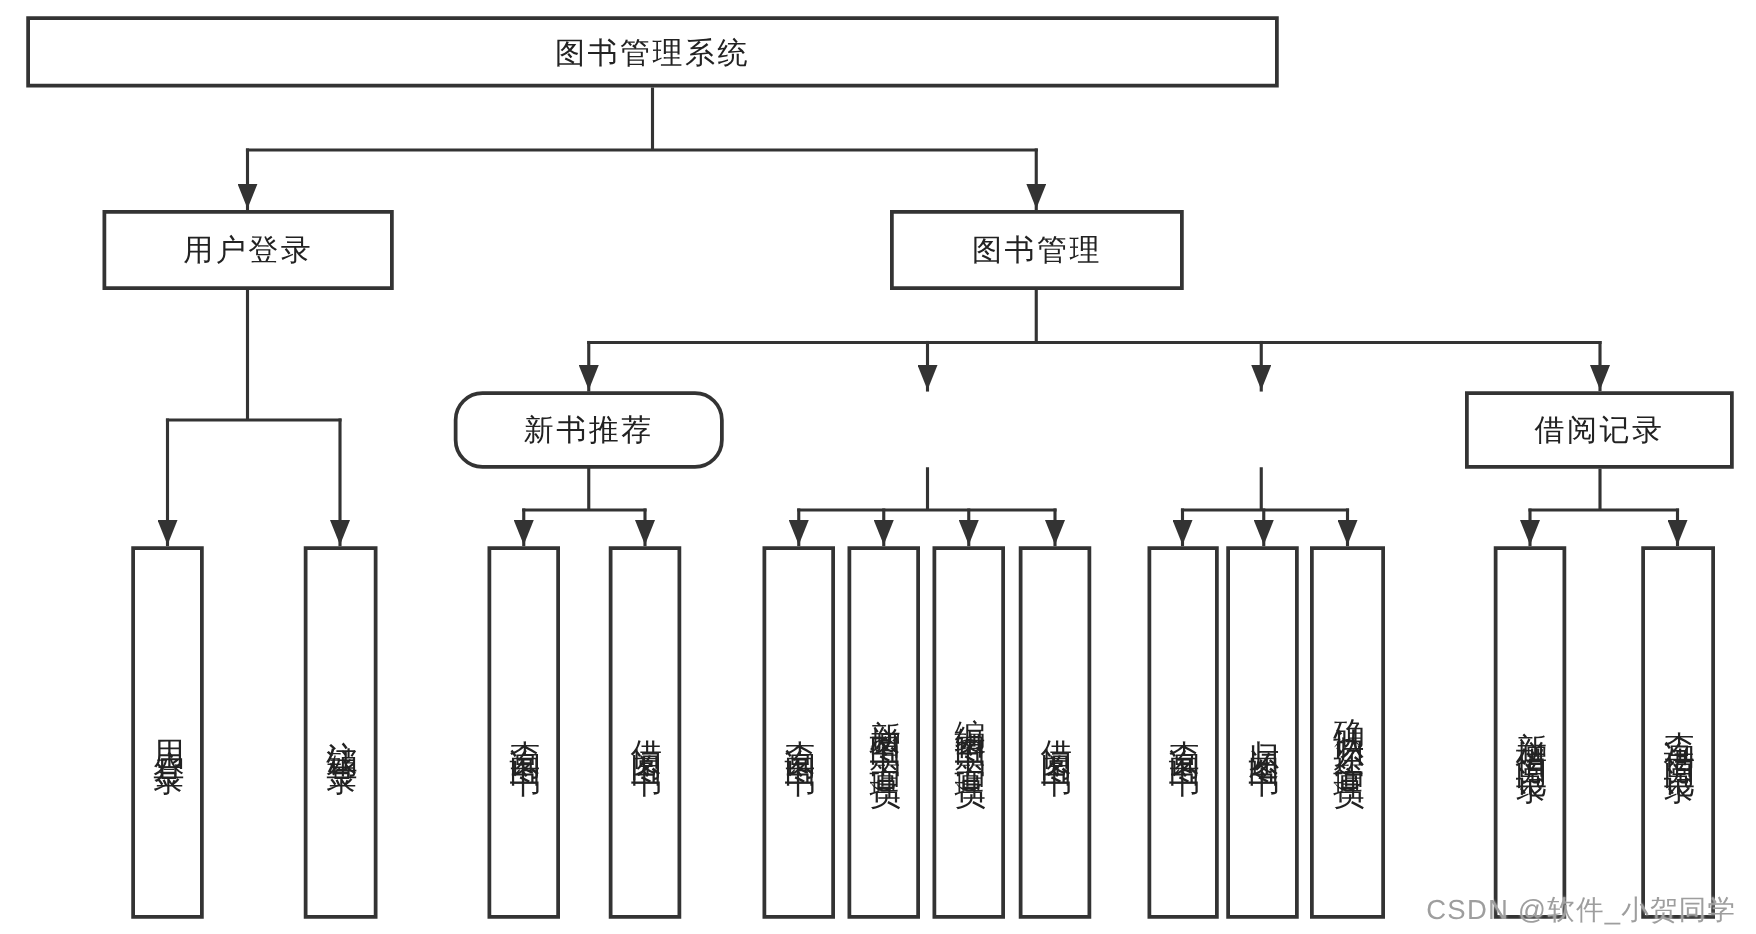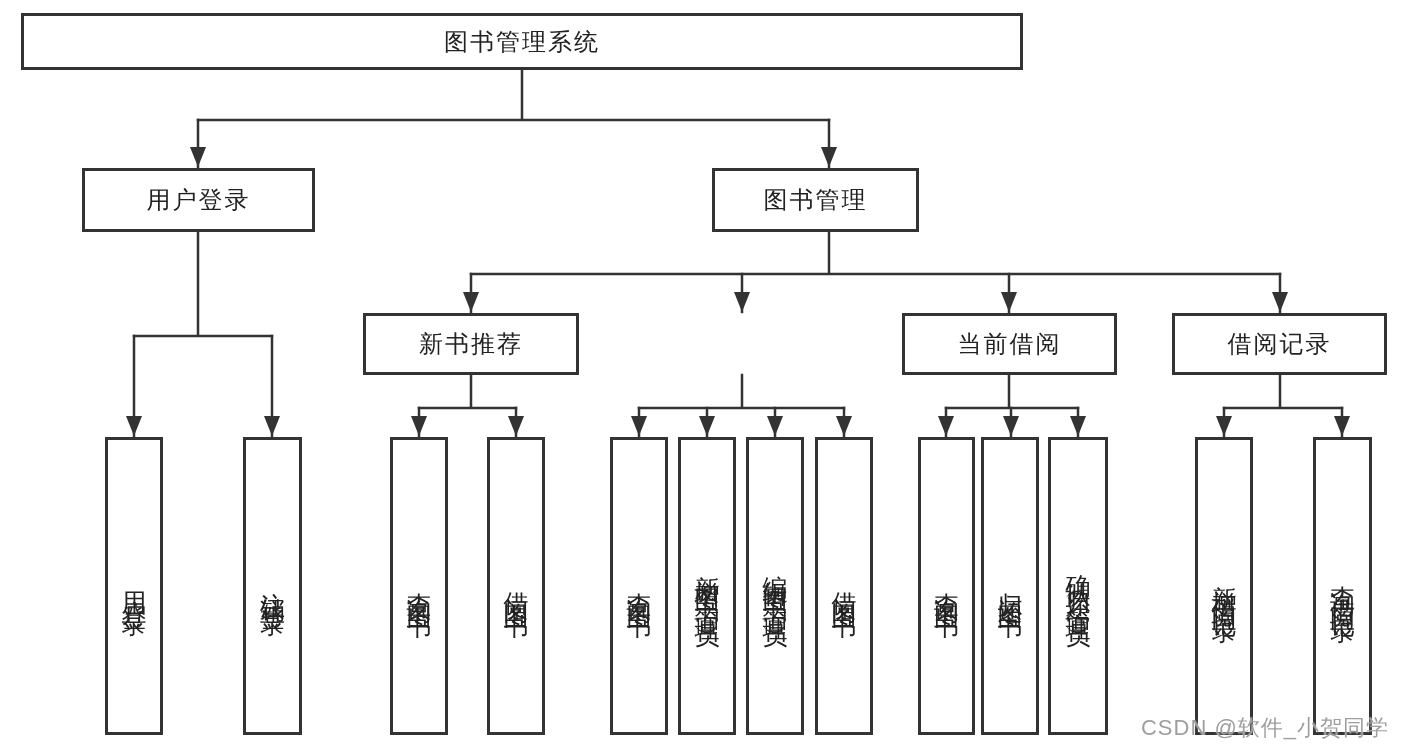--- a/index.html
+++ b/index.html
@@ -72,24 +72,23 @@
       <line x1="1078" y1="408" x2="1078" y2="436" marker-end="url(#arrow)"></line>
 
       <line x1="1224" y1="408" x2="1224" y2="436" marker-end="url(#arrow)"></line>
       <line x1="1342" y1="408" x2="1342" y2="436" marker-end="url(#arrow)"></line>
     </g>
   </svg>
 
   <div class="node h-node root-node" style="left:21px;top:13px;width:1002px;height:57px;">图书管理系统</div>
 
   <div class="node h-node" style="left:82px;top:168px;width:233px;height:64px;">用户登录</div>
-  <div class="node h-node" style="left:712px;top:168px;width:207px;height:64px;">图书管理</div>
+  <div class="node h-node" style="left:712px;top:168px;width:235px;height:64px;">图书管理</div>
 
-  <div class="node h-node" style="left:363px;top:313px;width:216px;height:62px;">新书推荐</div>
-  <div class="node h-node" style="left:902px;top:313px;width:215px;height:62px;">当前借阅</div>
+  <div class="node h-node" style="left:363px;top:313px;width:216px;height:62px;border-radius:23px;">新书推荐</div>
   <div class="node h-node" style="left:1172px;top:313px;width:215px;height:62px;">借阅记录</div>
 
   <div class="node v-node" style="left:105px;top:437px;width:58px;height:298px;">用户登录</div>
   <div class="node v-node" style="left:243px;top:437px;width:59px;height:298px;">注销登录</div>
 
   <div class="node v-node" style="left:390px;top:437px;width:58px;height:298px;">查询图书</div>
   <div class="node v-node" style="left:487px;top:437px;width:58px;height:298px;">借阅图书</div>
 
   <div class="node v-node" style="left:610px;top:437px;width:58px;height:298px;">查询图书</div>
   <div class="node v-node" style="left:678px;top:437px;width:58px;height:298px;">新增图书（管理员）</div>

